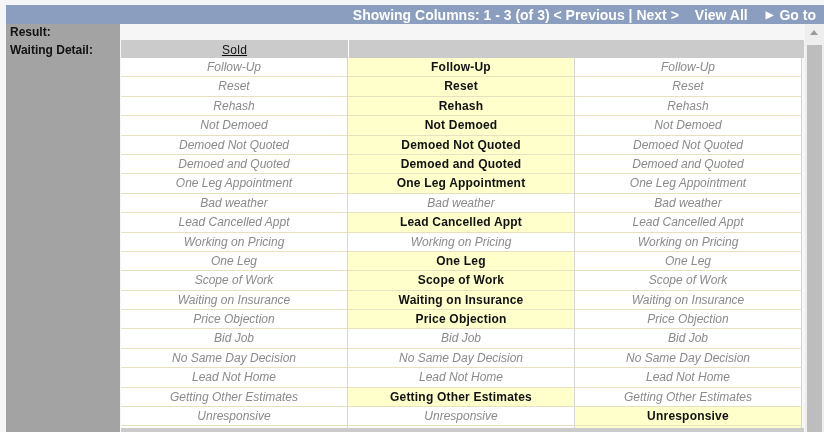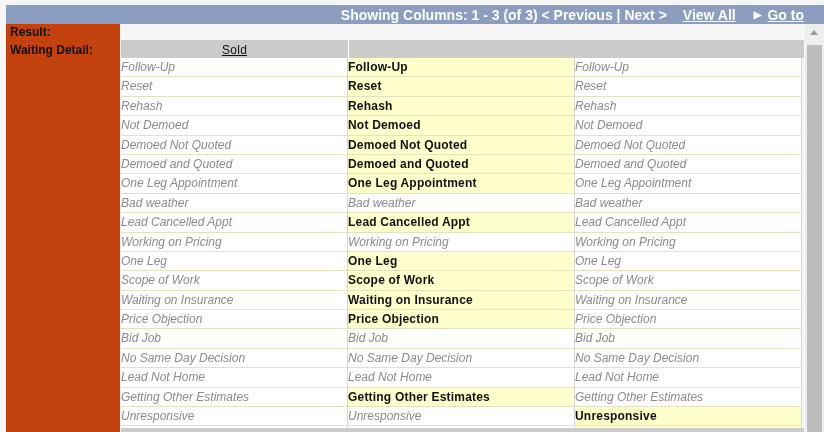--- a/index.html
+++ b/index.html
@@ -6,39 +6,39 @@
   body {
     width: 824px; height: 432px; overflow: hidden; background: #f6f6f6;
     font-family: "Liberation Sans", sans-serif; font-size: 12px; position: relative;
   }
   .topbar {
     position: absolute; left: 6px; top: 5px; width: 818px; height: 19px;
     background: #8c9ebf; color: #fff; font-weight: bold; font-size: 14px;
     display: flex; align-items: center; justify-content: flex-end; white-space: nowrap;
   }
   .topbar .showing { margin-right: 4px; }
-  .topbar a { color: #fff; text-decoration: underline; cursor: pointer; }
+  .topbar a { color: #fff; cursor: pointer; }
   .topbar .viewall { margin-left: 12px; margin-right: 18px; }
   .topbar .arrow { font-size: 10px; margin-right: 6px; }
-  .topbar .goto { margin-right: 20px; }
+  .topbar .goto { margin-right: 8px; }
   .leftcol {
     position: absolute; left: 6px; top: 24px; width: 114px; height: 408px;
-    background: #c2410c;
+    background: #a3a3a3;
   }
   .leftcol .lbl { position: absolute; left: 4px; font-weight: bold; font-size: 12px; color: #111; }
   .grid { position: absolute; left: 121px; top: 24px; width: 683px; margin-top: 16px; }
   .hdr { display: flex; height: 18px; background: #cbcbcb; }
   .hdr .h {
     width: 227px; text-align: center; line-height: 20px; font-size: 12px;
     color: #111; text-decoration: underline; border-right: 1px solid #fff; letter-spacing: .3px;
   }
   .row { display: flex; height: 19.4px; }
   .cell {
     width: 227px; border-right: 1px solid #d6d6d6; border-bottom: 1px solid #e6e2bf;
-    text-align: left; line-height: 18px; box-sizing: border-box; background: #fff;
+    text-align: center; line-height: 18px; box-sizing: border-box; background: #fff;
     font-style: italic; color: #8a8a8a; font-size: 12px;
   }
   .cell.sel { background: #ffffcc; color: #111; font-weight: bold; font-style: normal; letter-spacing: .2px; }
   .scroll { position: absolute; left: 805px; top: 24px; width: 19px; height: 408px; background: #eeeeee; }
   .scroll .up { position: absolute; left: 5px; top: 6px; width: 0; height: 0;
     border-left: 4px solid transparent; border-right: 4px solid transparent; border-bottom: 5px solid #9a9a9a; }
   .scroll .thumb { position: absolute; left: 2px; top: 21px; width: 15px; height: 387px; background: #bdbdbd; }
   .bottomline { position: absolute; left: 121px; top: 428px; width: 683px; height: 4px; background: #cbcbcb; }
 </style>
 </head>

